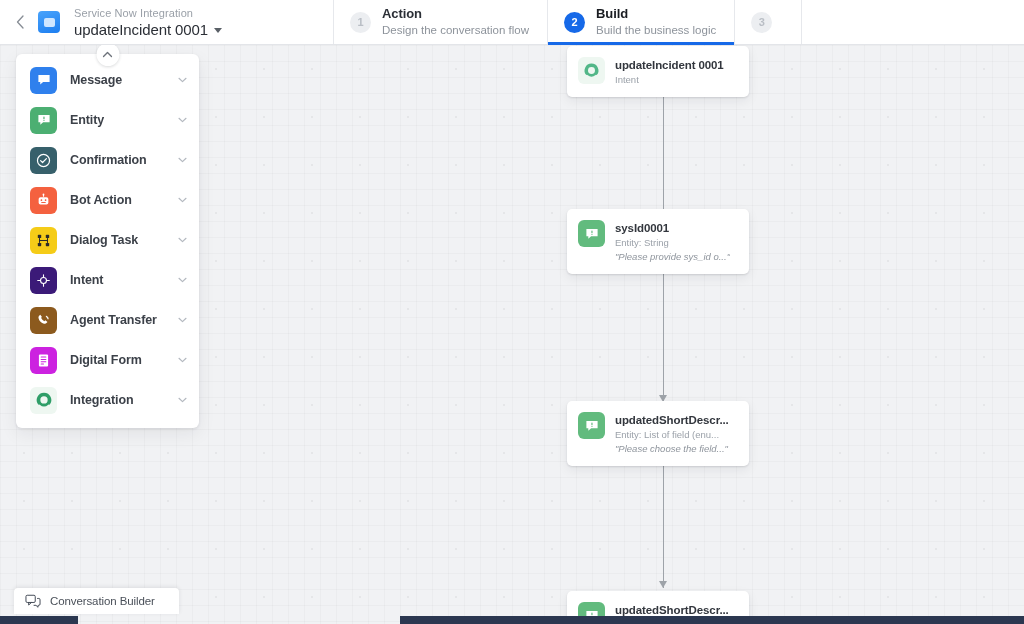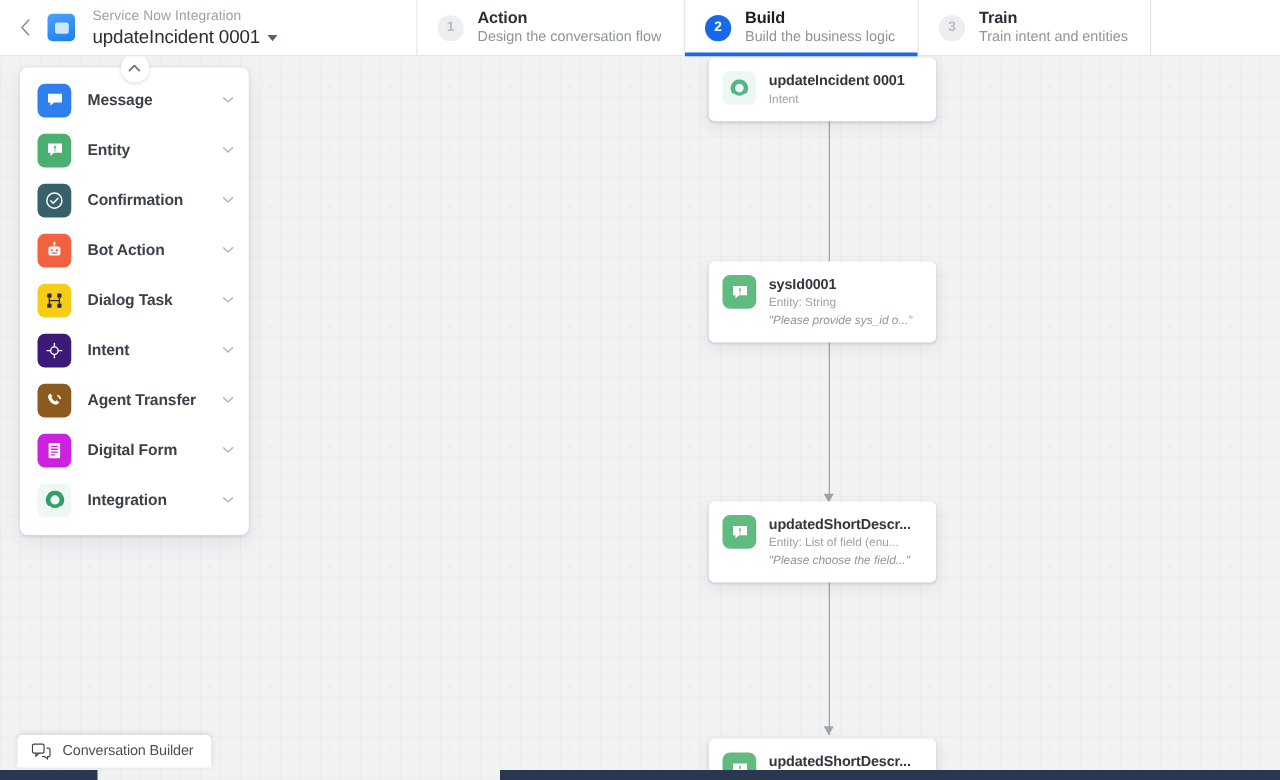--- a/index.html
+++ b/index.html
@@ -189,21 +189,21 @@
   }
 
   
   .conv-builder {
     position: absolute; left: 14px; bottom: 10px;
     height: 26px;
     background: #fff;
     border-radius: 4px 4px 0 0;
     box-shadow: 0 -1px 4px rgba(25,30,40,.10);
     display: flex; align-items: center;
-    padding: 0 14px 0 11px;
+    padding: 0 24px 0 11px;
     z-index: 30;
     cursor: pointer;
     justify-content: flex-end;
   }
   .conv-label {
     margin-left: 9px;
     font-size: 11.5px; color: #4a5059;
     letter-spacing: -.1px;
   }
   .hscroll-track {
@@ -254,24 +254,20 @@
       </div>
       <div class="step active">
         <div class="num">2</div>
         <div class="txt">
           <div class="t1">Build</div>
           <div class="t2">Build the business logic</div>
         </div>
       </div>
       <div class="step">
         <div class="num">3</div>
-        <div class="txt">
-          <div class="t1">Train</div>
-          <div class="t2">Train intent and entities</div>
-        </div>
       </div>
     </div>
 
   </div>
 
   <div class="canvas">
 
     <div class="connector" style="left:663px; top:52px; height:140px;"></div>
     <div class="arrowhead" style="left:658.5px; top:185px;"></div>
 

